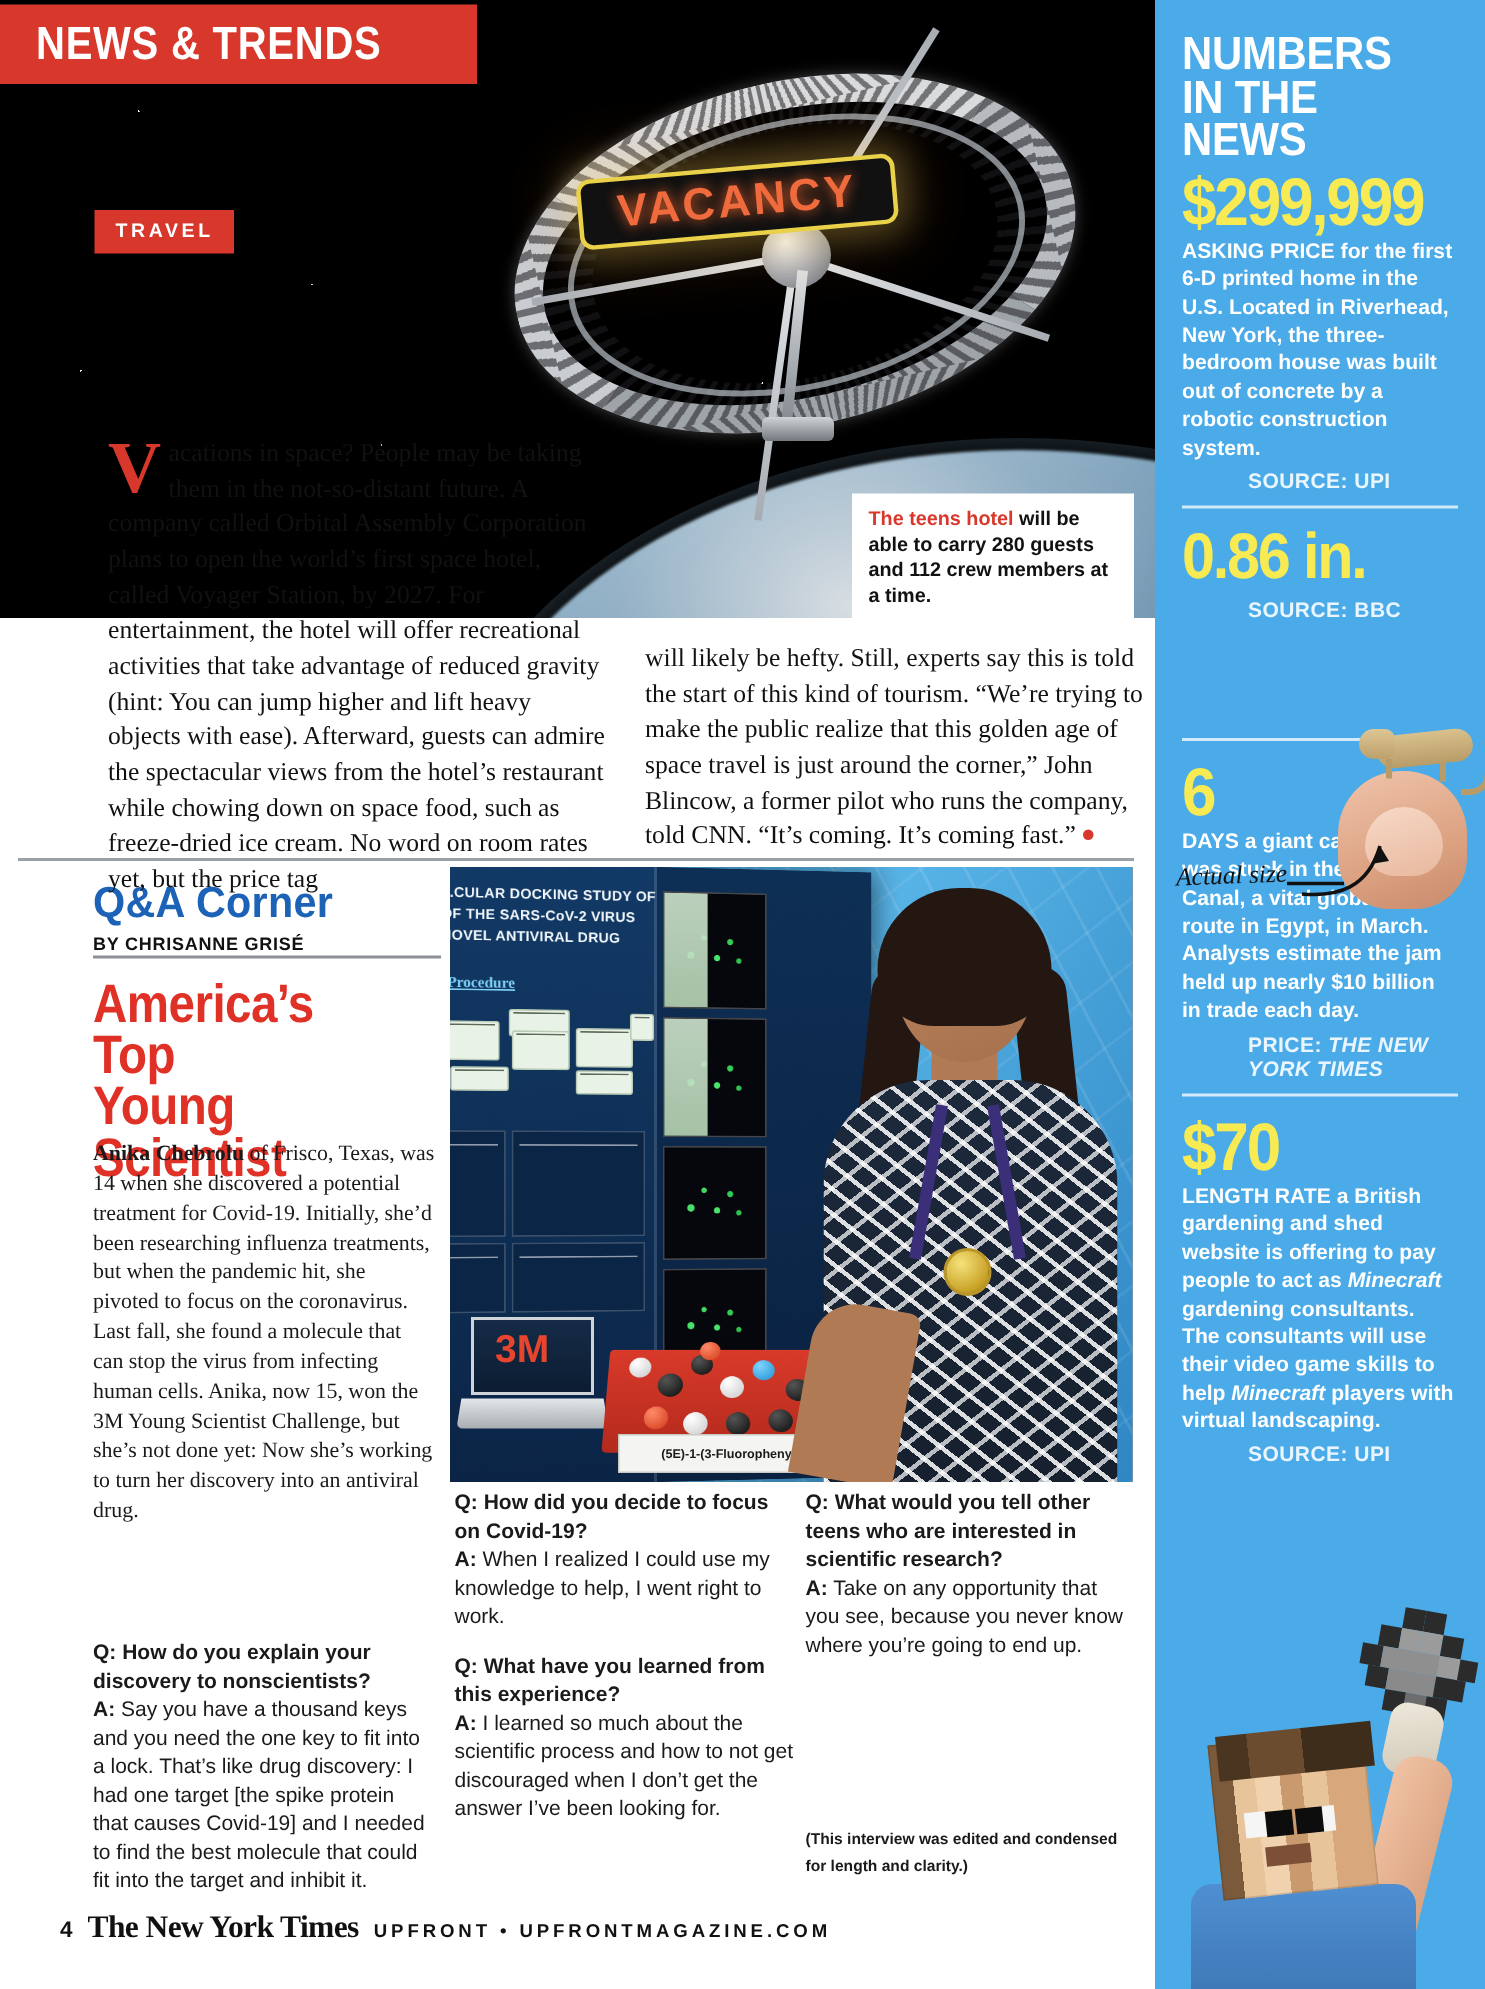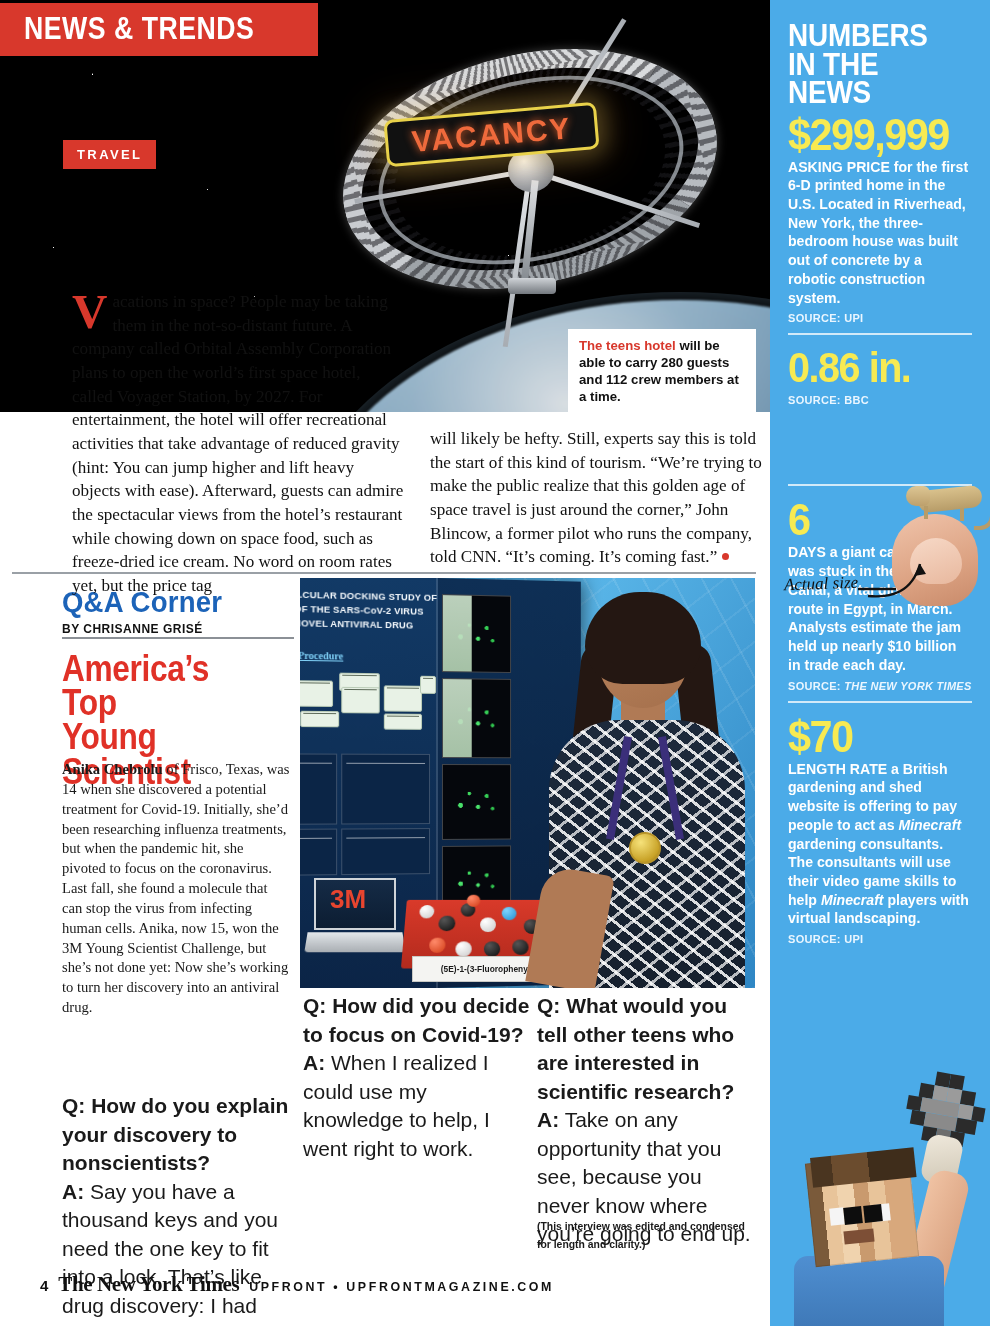--- a/index.html
+++ b/index.html
@@ -476,21 +476,21 @@
     width: 70px; height: 118px;
     background: #b07a55;
     border-radius: 30px 8px 0 0;
     transform: rotate(10deg);
   }
 
   
   .qa-col {
     position: absolute;
     font-family: "Liberation Sans", sans-serif;
-    font-size: 21px;
+    font-size: 14px;
     line-height: 1.36;
     color: #1a1a1a;
     z-index: 6;
     font-weight: 500;
   }
   .qa-col p { margin: 0 0 14px 0; }
   .qa-col p:last-child { margin-bottom: 0; }
   .qa-col b { font-weight: 700; }
   .qa-q { font-weight: 700; }
   #qa-col-a { left: 62px;  top: 1092px; width: 228px; }
@@ -557,25 +557,26 @@
   .fact-body {
     color: #fff;
     font-weight: 700;
     font-size: 14.1px;
     line-height: 1.33;
     font-family: "Liberation Sans", sans-serif;
   }
   .fact-body em { font-style: italic; }
   .fact-source {
     color: #eaf6ff;
-    font-size: 11px;
+    font-size: 14px;
     font-weight: 700;
     letter-spacing: .3px;
     margin-top: 5px;
     display: block;
+    margin-left: 44px;
   }
   .fact-source em { font-style: italic; }
   .hr-side {
     height: 2px; background: rgba(255,255,255,.75);
     margin: 9px 0 11px;
   }
   .fact { position: relative; }
 
   
   #chameleon-art {
@@ -843,20 +844,24 @@
       <span class="qa-q">Q: How do you explain your discovery to nonscientists?</span><br>
       <b>A:</b><span> Say you have a thousand keys and you need the one key to fit into a lock. That’s like drug discovery: I had one target [the spike protein that causes Covid-19] and I needed to find the best molecule that could fit into the target and inhibit it.</span>
     </p>
   </div>
 
   <div class="qa-col" id="qa-col-b">
     <p>
       <span class="qa-q">Q: How did you decide to focus on Covid-19?</span><br>
       <b>A:</b><span> When I realized I could use my knowledge to help, I went right to work.</span>
     </p>
+    <p>
+      <span class="qa-q">Q: What have you learned from this experience?</span><br>
+      <b>A:</b><span> I learned so much about the scientific process and how to not get discouraged when I don’t get the answer I’ve been looking for.</span>
+    </p>
   </div>
 
   <div class="qa-col" id="qa-col-c">
     <p>
       <span class="qa-q">Q: What would you tell other teens who are interested in scientific research?</span><br>
       <b>A:</b><span> Take on any opportunity that you see, because you never know where you’re going to end up.</span>
     </p>
   </div>
 
   <div id="qa-note">(This interview was edited and condensed for length and clarity.)</div>
@@ -887,21 +892,21 @@
         <span class="bignum small">0.86 in.</span>
         <span class="fact-source">SOURCE: BBC</span>
         <div class="hr-side" style="margin-top:78px"></div>
       </div>
 
       <div class="fact">
         <span class="bignum">6</span>
         <div class="fact-body">
           <b>DAYS</b><span> a giant cargo ship was stuck in the Suez Canal, a vital global trade route in Egypt, in March. Analysts estimate the jam held up nearly $10 billion in trade each day.</span>
         </div>
-        <span class="fact-source"><span>SOURCE: </span><em>THE NEW YORK TIMES</em></span>
+        <span class="fact-source"><span>PRICE: </span><em>THE NEW YORK TIMES</em></span>
         <div class="hr-side"></div>
       </div>
 
       <div class="fact">
         <span class="bignum">$70</span>
         <div class="fact-body">
           <b>LENGTH RATE</b><span> a British gardening and shed website is offering to pay people to act as </span><em>Minecraft</em><span> gardening consultants. The consultants will use their video game skills to help </span><em>Minecraft</em><span> players with virtual landscaping.</span>
         </div>
         <span class="fact-source">SOURCE: UPI</span>
       </div>

